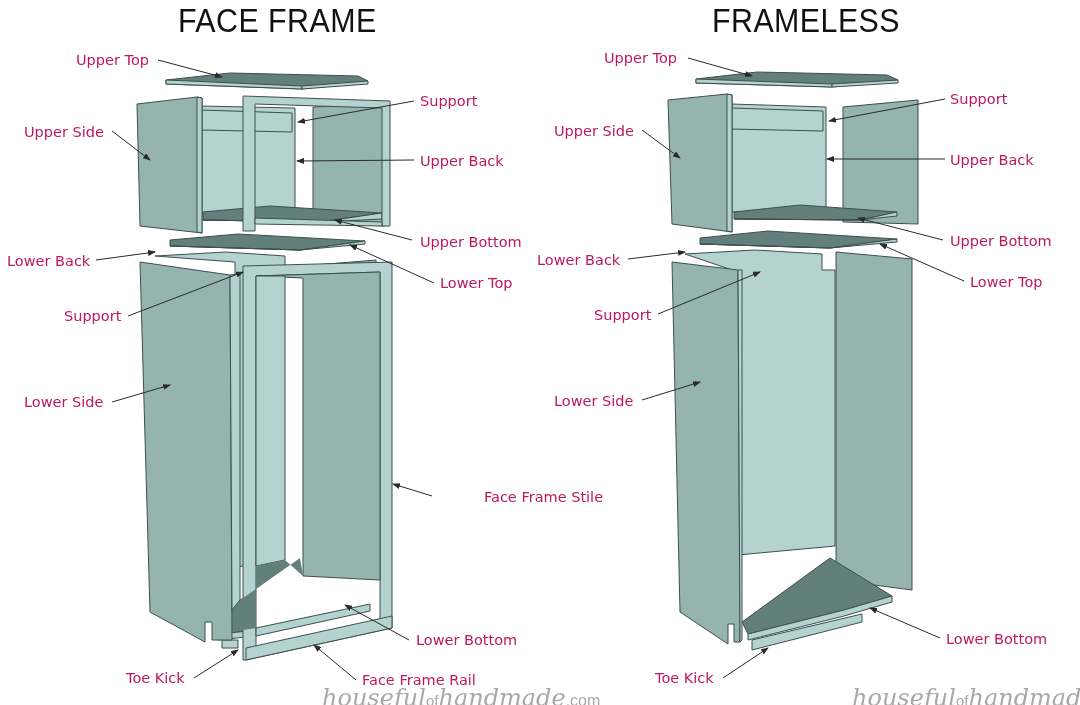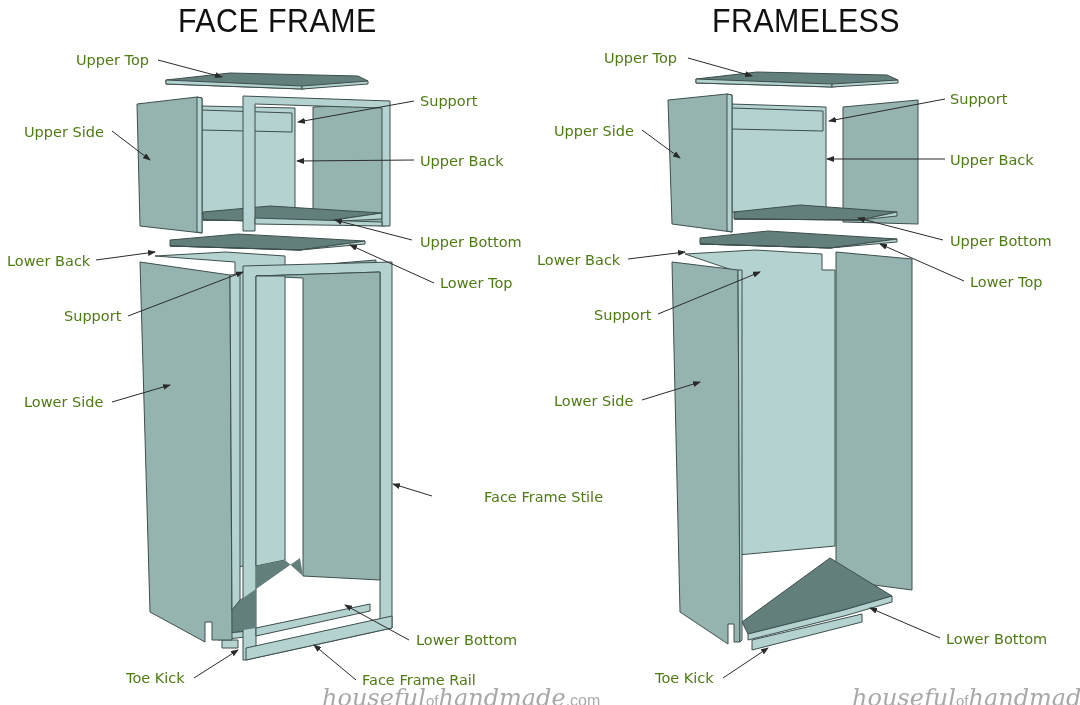--- a/index.html
+++ b/index.html
@@ -1,18 +1,18 @@
 <!DOCTYPE html>
 <html><head>
 <meta charset="utf-8">
 <style>
   html,body{margin:0;padding:0;background:#ffffff;}
   body{width:1080px;height:705px;position:relative;overflow:hidden;font-family:"DejaVu Sans","Liberation Sans",sans-serif;}
   .title{position:absolute;top:2px;font-family:"Liberation Sans","DejaVu Sans",sans-serif;font-size:33px;color:#111;letter-spacing:0.5px;transform:scaleX(0.92);transform-origin:left top;}
-  .lbl{position:absolute;font-size:14.5px;color:#4d7c0f;white-space:nowrap;line-height:18px;}
+  .lbl{position:absolute;font-size:14.5px;color:#be185d;white-space:nowrap;line-height:18px;}
   svg.art{position:absolute;left:0;top:0;}
   .wm{position:absolute;font-family:"DejaVu Serif",serif;font-style:italic;color:#9a9a9a;font-size:24px;white-space:nowrap;opacity:0.85;margin-top:19px;}
   .wm .of{font-size:15px;font-style:normal;font-family:"Liberation Sans",sans-serif;}
   .wm .com{font-size:16px;font-style:normal;font-family:"Liberation Sans",sans-serif;}
 </style>
 </head>
 <body>
 
 <div class="title" style="left:178px;">FACE FRAME</div>
 <div class="title" style="left:712px;">FRAMELESS</div>

